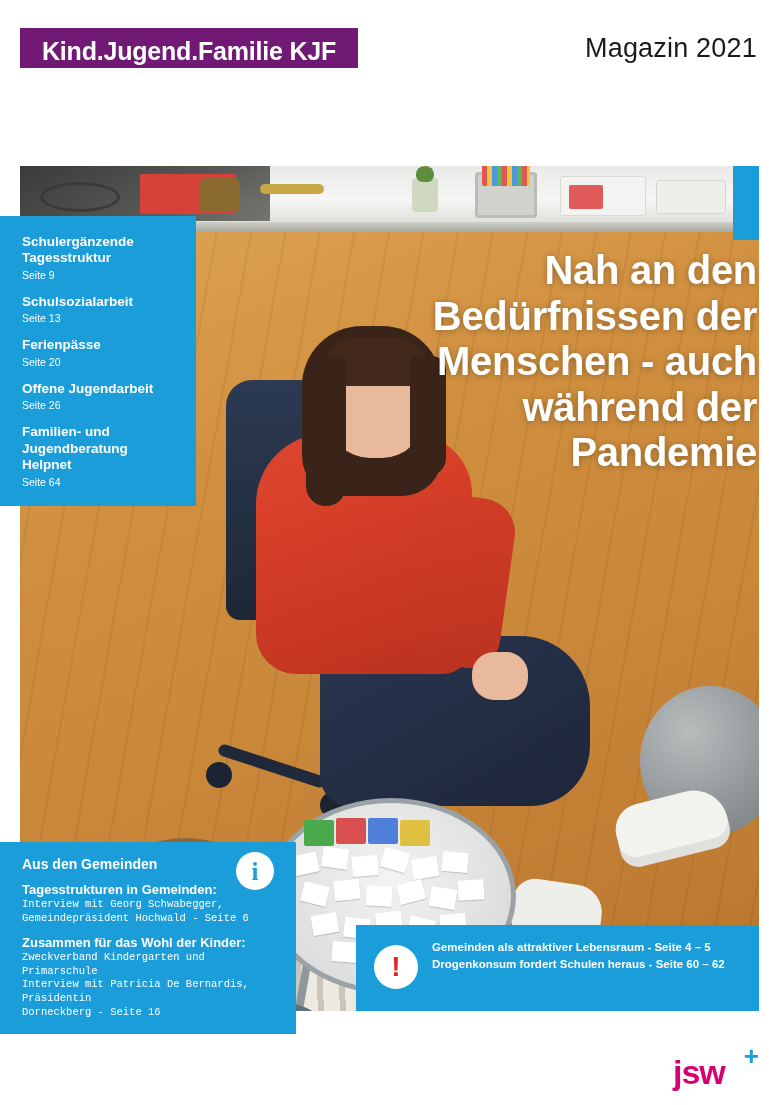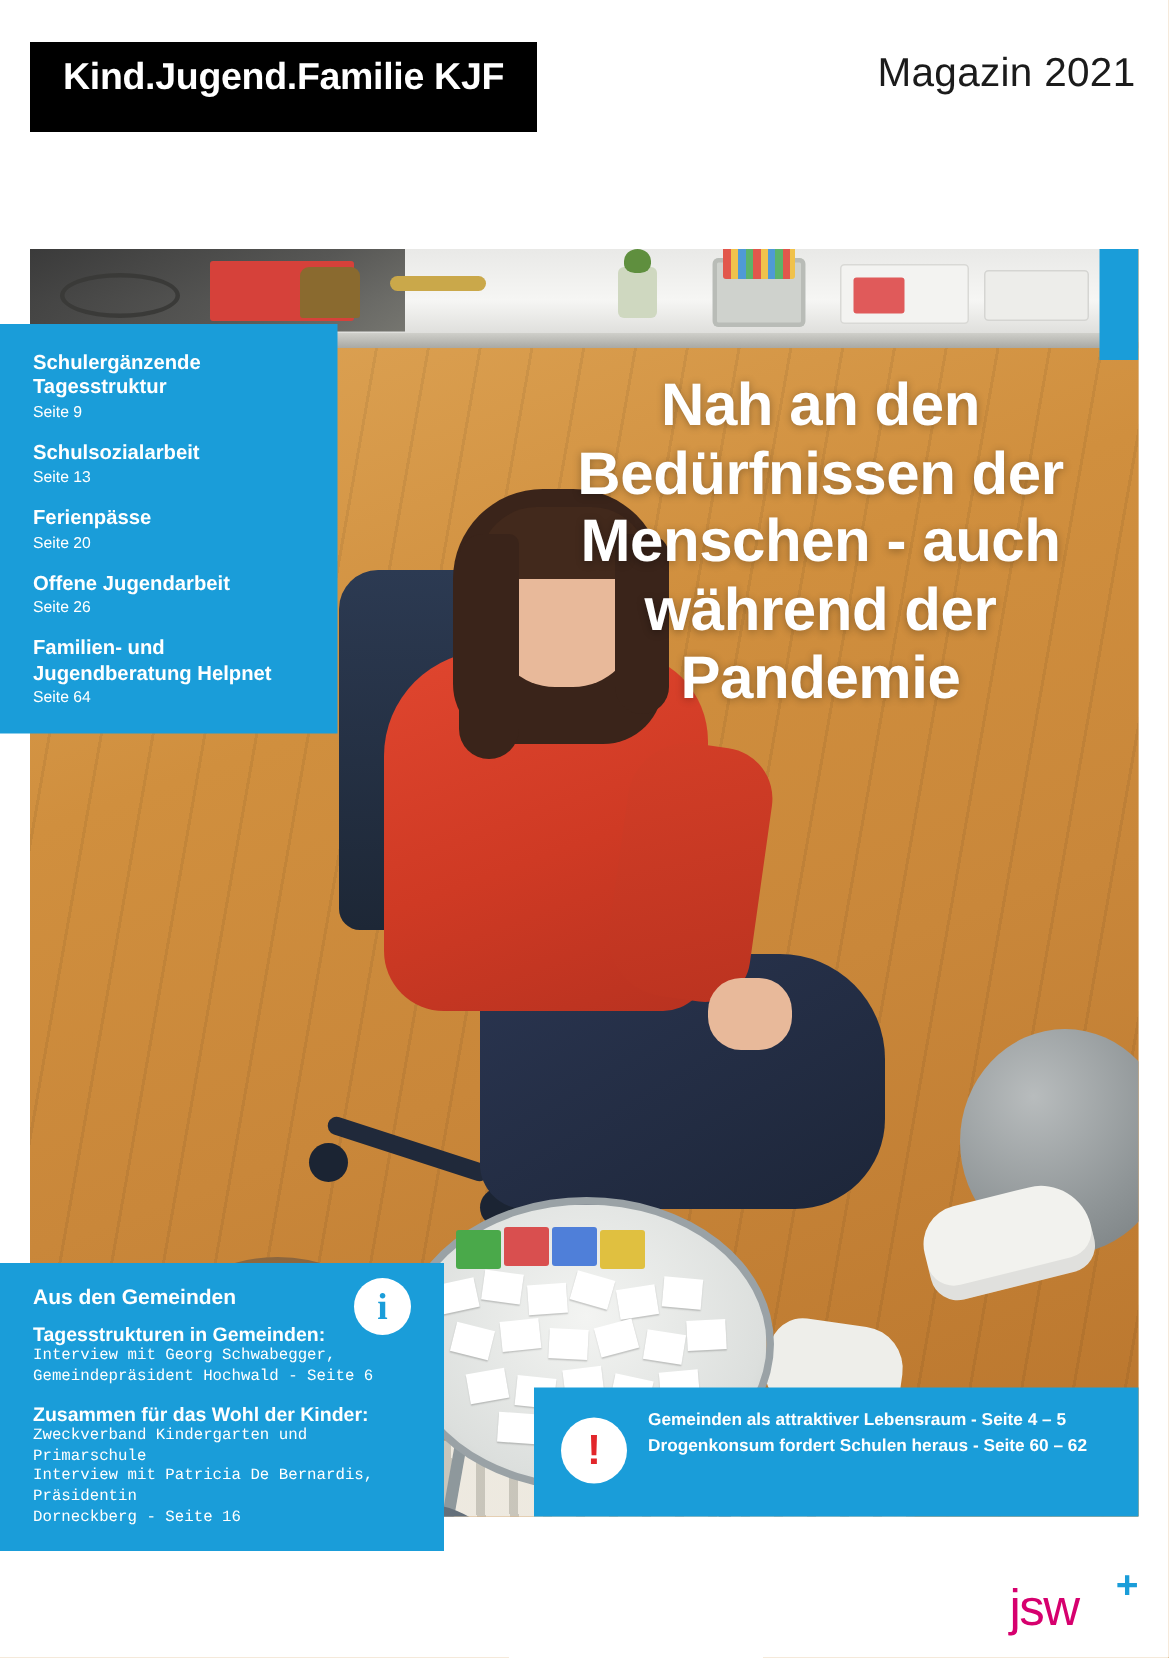--- a/index.html
+++ b/index.html
@@ -15,22 +15,22 @@
     width: 779px;
     height: 1105px;
     background: #ffffff;
   }
 
   
   .masthead {
     position: absolute;
     left: 20px;
     top: 28px;
-    background: #000000;
-    padding: 11px 22px 24px 22px;
+    background: #701a75;
+    padding: 11px 22px 4px 22px;
   }
   .masthead-title {
     color: #ffffff;
     font-size: 25px;
     font-weight: bold;
     letter-spacing: -0.2px;
     line-height: 1;
     white-space: nowrap;
   }
   .issue-label {
@@ -215,21 +215,21 @@
     background: repeating-linear-gradient(92deg,#f0efe9 0 16px,#c9c9c2 16px 22px);
     transform: rotate(-3deg);
     opacity:.95;
   }
 
   
   .topics-box {
     position: absolute;
     left: 0;
     top: 216px;
-    width: 225px;
+    width: 196px;
     background: #1a9dd9;
     color: #ffffff;
     padding: 18px 16px 16px 22px;
   }
   .topic { margin-bottom: 13px; }
   .topic:last-child { margin-bottom: 2px; }
   .topic-title {
     font-size: 13.5px;
     font-weight: bold;
     line-height: 1.22;
@@ -239,21 +239,21 @@
     margin-top: 2px;
     font-weight: normal;
   }
 
   
   .headline {
     position: absolute;
     right: 22px;
     top: 248px;
     width: 420px;
-    text-align: center;
+    text-align: right;
     color: #ffffff;
     font-size: 40px;
     font-weight: bold;
     line-height: 1.14;
     letter-spacing: -0.3px;
     text-shadow: 0 1px 6px rgba(0,0,0,.30);
   }
 
   
   .gemeinden-box {
@@ -321,21 +321,21 @@
     position: absolute;
     right: 20px;
     bottom: 16px;
     width: 86px;
     height: 46px;
   }
   .logo-text {
     position: absolute;
     left: 0; bottom: 0;
     font-size: 34px;
-    font-weight: normal;
+    font-weight: bold;
     color: #d6006e;
     letter-spacing: -1px;
     line-height: 1;
     font-style: normal;
   }
   .logo-plus {
     position: absolute;
     right: 0; top: 0;
     color: #1a9dd9;
     font-size: 26px;

